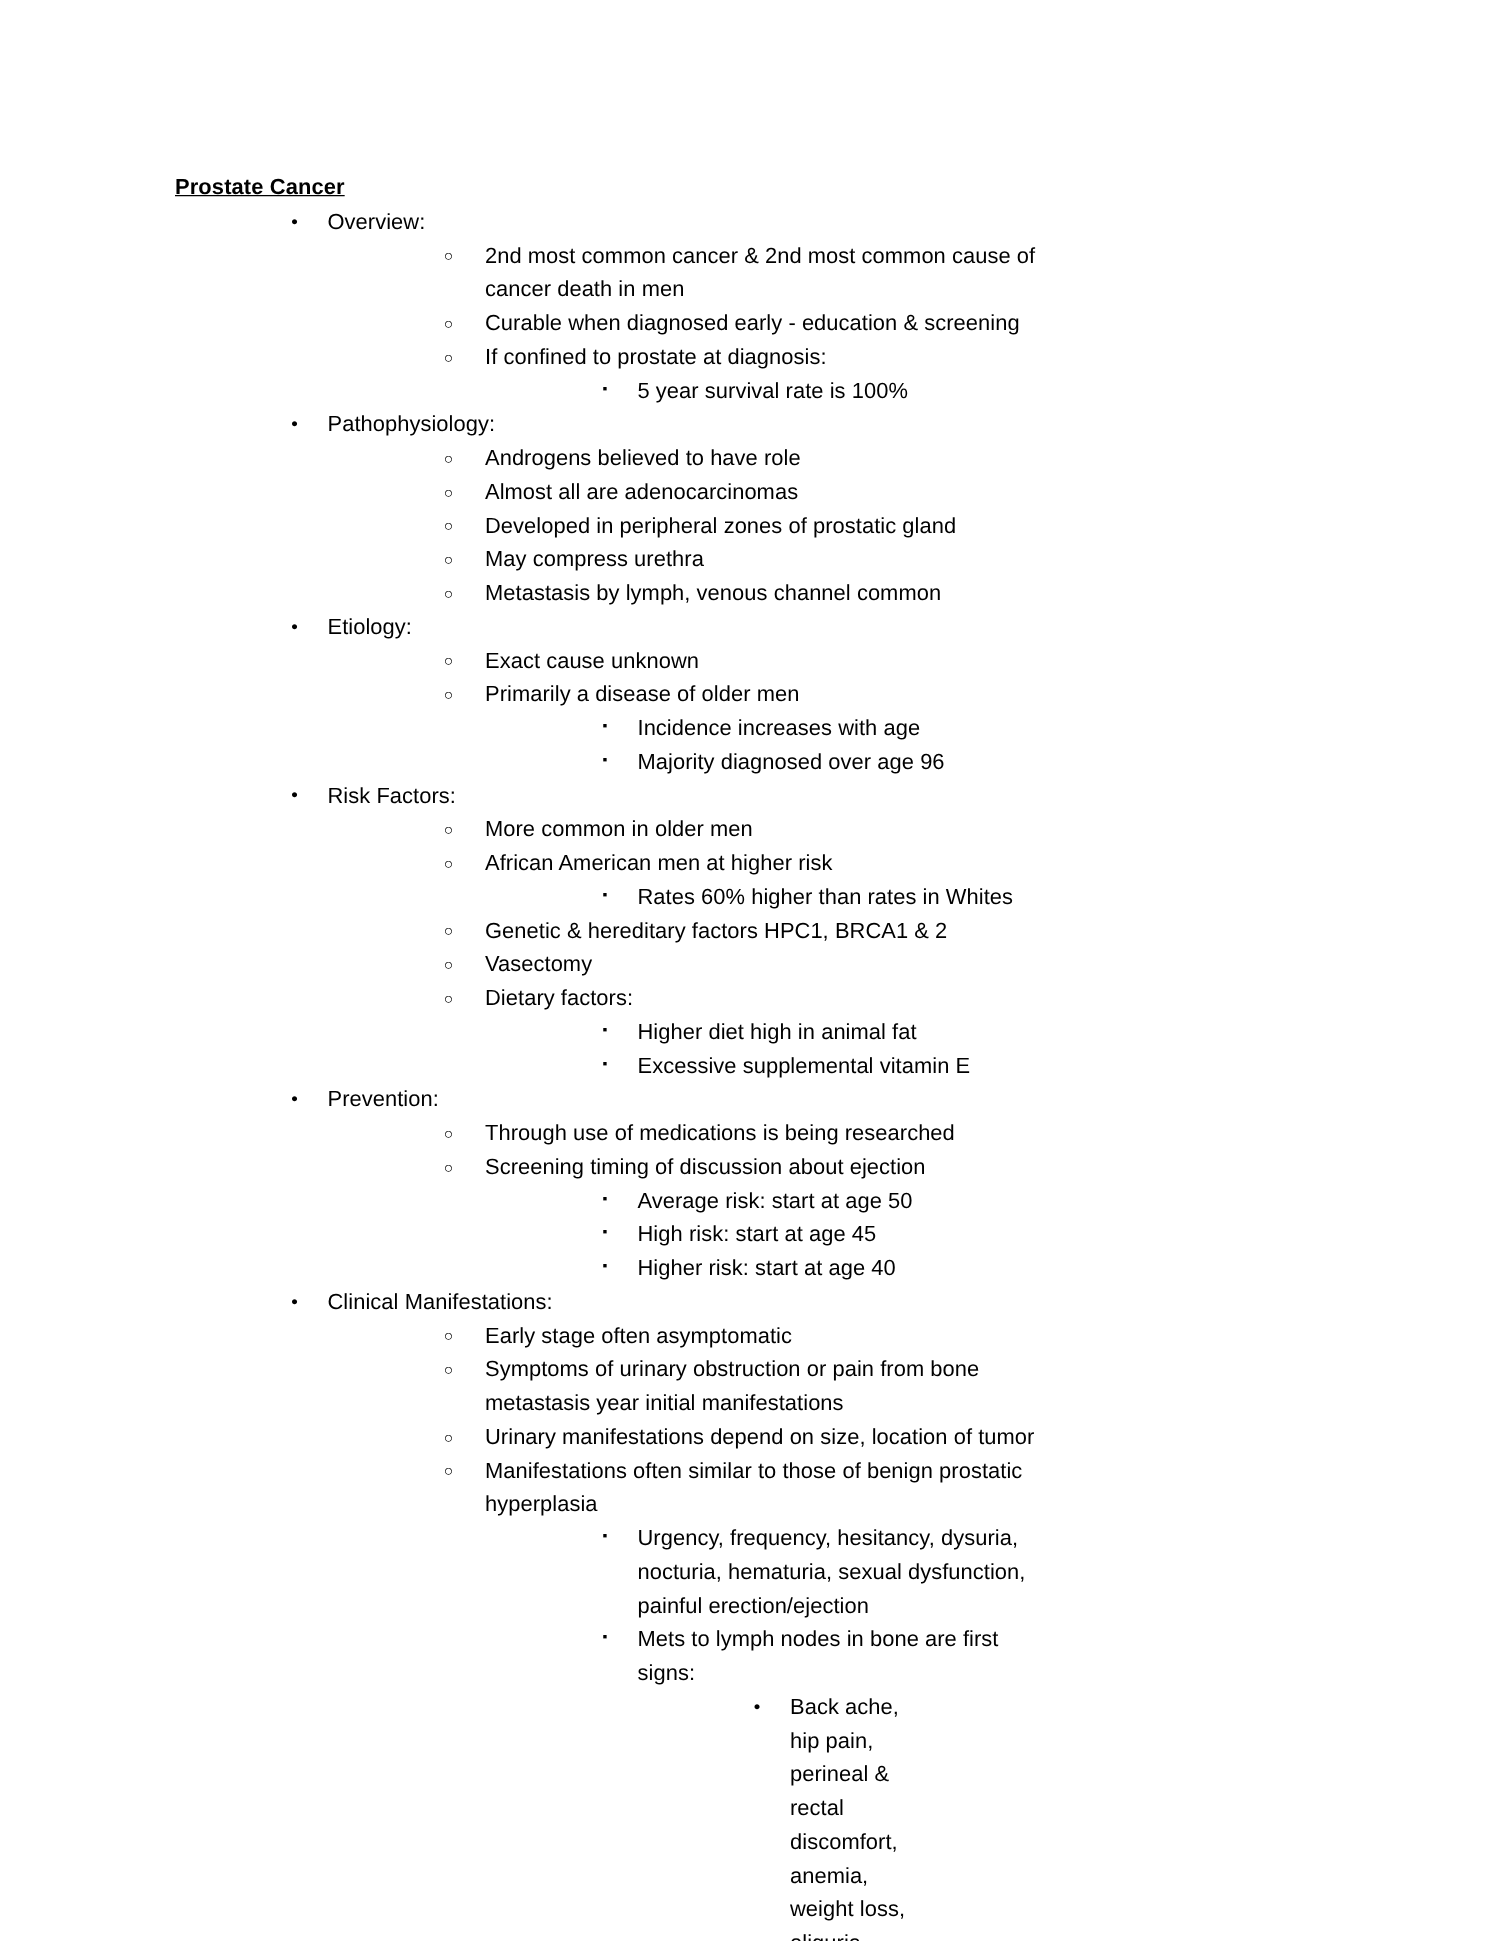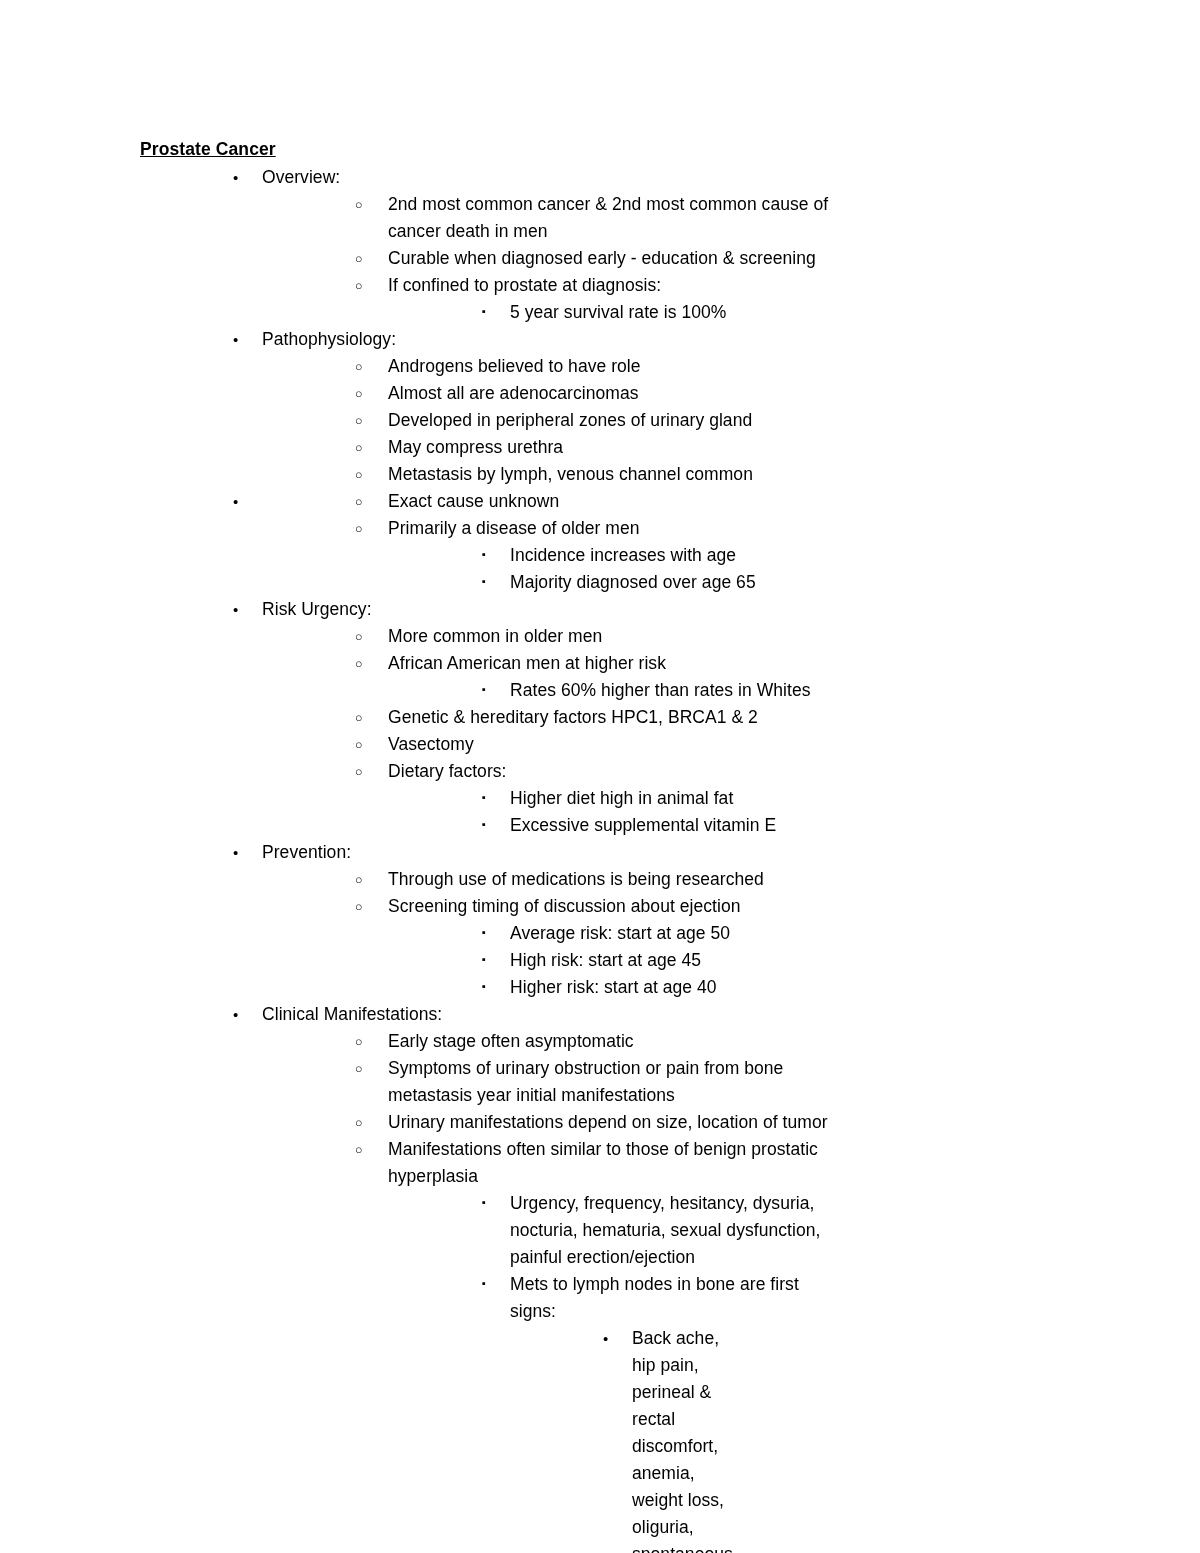--- a/index.html
+++ b/index.html
@@ -121,52 +121,53 @@
       <div class="li lvl2">
         <span class="bullet">○</span>
         <span class="txt">Androgens believed to have role</span>
       </div>
       <div class="li lvl2">
         <span class="bullet">○</span>
         <span class="txt">Almost all are adenocarcinomas</span>
       </div>
       <div class="li lvl2">
         <span class="bullet">○</span>
-        <span class="txt">Developed in peripheral zones of urinary gland</span>
+        <span class="txt">Developed in peripheral zones of prostatic gland</span>
       </div>
       <div class="li lvl2">
         <span class="bullet">○</span>
         <span class="txt">May compress urethra</span>
       </div>
       <div class="li lvl2">
         <span class="bullet">○</span>
         <span class="txt">Metastasis by lymph, venous channel common</span>
       </div>
       <div class="li lvl1">
         <span class="bullet">•</span>
+        <span class="txt">Etiology:</span>
       </div>
       <div class="li lvl2">
         <span class="bullet">○</span>
         <span class="txt">Exact cause unknown</span>
       </div>
       <div class="li lvl2">
         <span class="bullet">○</span>
         <span class="txt">Primarily a disease of older men</span>
       </div>
       <div class="li lvl3">
         <span class="bullet">▪</span>
         <span class="txt">Incidence increases with age</span>
       </div>
       <div class="li lvl3">
         <span class="bullet">▪</span>
-        <span class="txt">Majority diagnosed over age 65</span>
-      </div>
-      <div class="li lvl1">
-        <span class="bullet">•</span>
-        <span class="txt">Risk Urgency:</span>
+        <span class="txt">Majority diagnosed over age 96</span>
+      </div>
+      <div class="li lvl1">
+        <span class="bullet">•</span>
+        <span class="txt">Risk Factors:</span>
       </div>
       <div class="li lvl2">
         <span class="bullet">○</span>
         <span class="txt">More common in older men</span>
       </div>
       <div class="li lvl2">
         <span class="bullet">○</span>
         <span class="txt">African American men at higher risk</span>
       </div>
       <div class="li lvl3">

